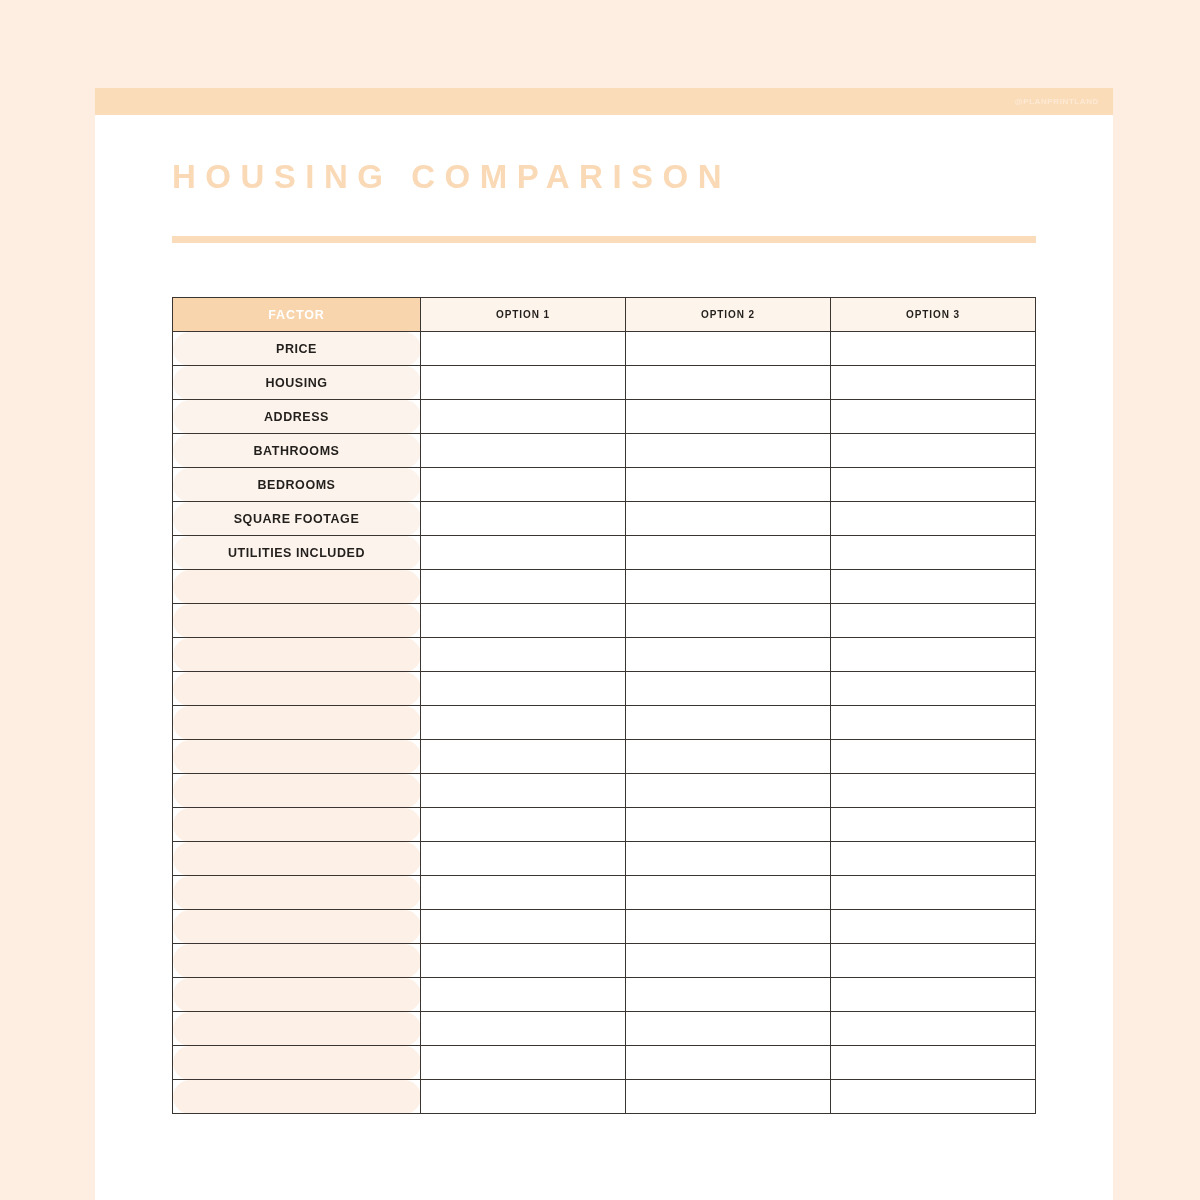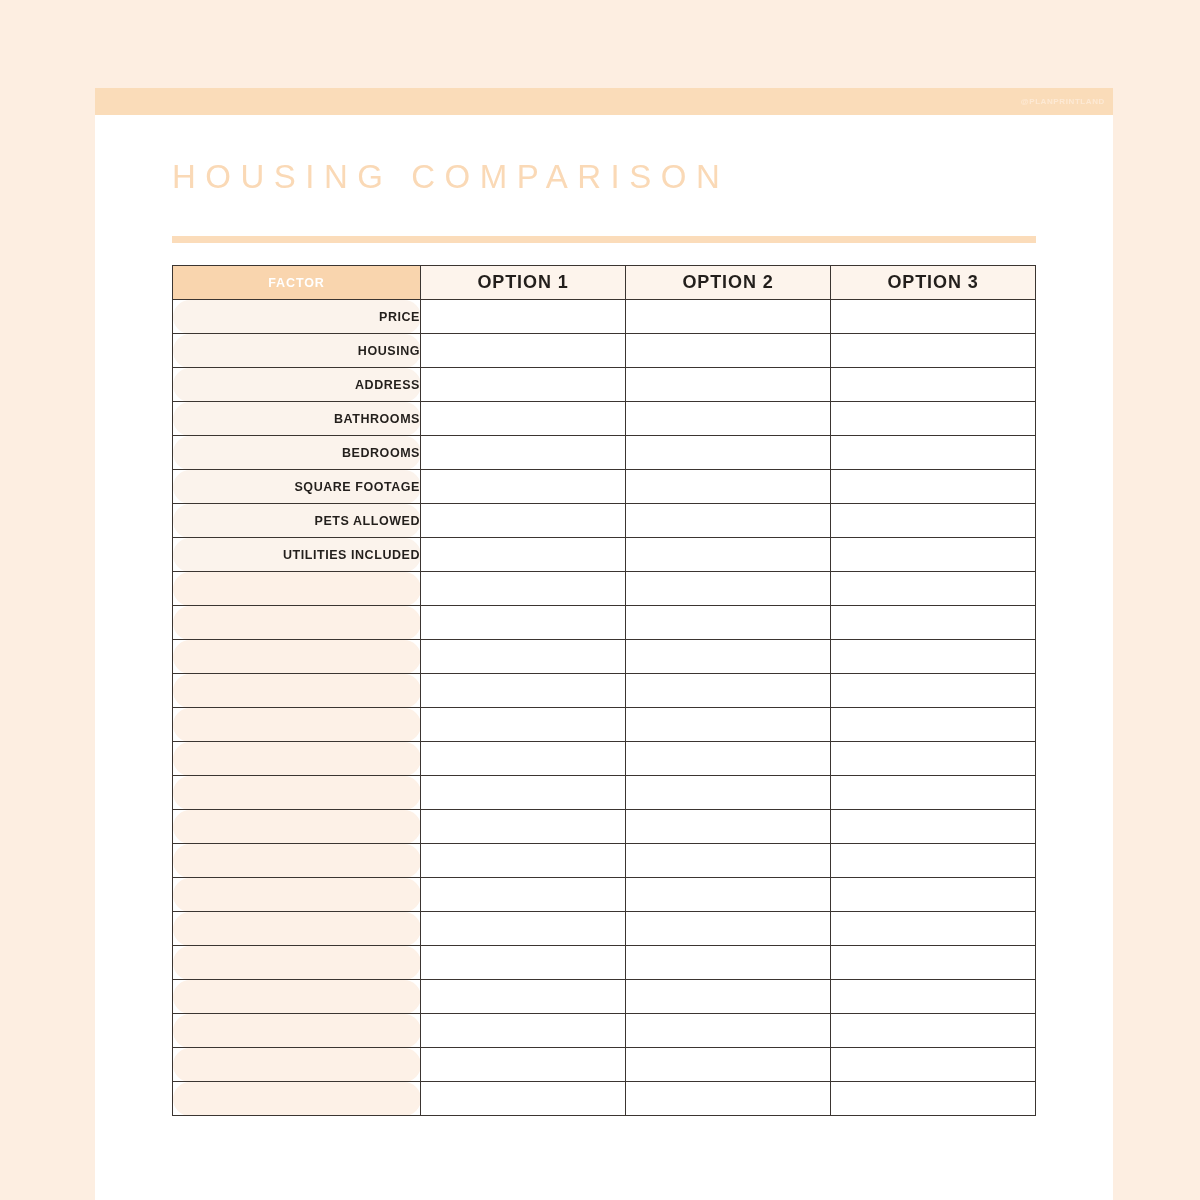--- a/index.html
+++ b/index.html
@@ -46,31 +46,31 @@
     background: #fadcb9;
     display: flex;
     align-items: center;
     justify-content: flex-end;
   }
   .watermark {
     font-size: 8px;
     letter-spacing: 0.6px;
     font-weight: 700;
     color: #fde9d4;
-    margin-right: 8px;
+    margin-right: 14px;
     white-space: nowrap;
   }
 
   
   .title {
     position: absolute;
     left: 77px;
     top: 160px;
     font-size: 33px;
-    font-weight: 400;
+    font-weight: 700;
     letter-spacing: 9.5px;
     color: #fad9b6;
     white-space: nowrap;
     line-height: 1;
   }
 
   
   .divider {
     position: absolute;
     left: 77px;
@@ -84,20 +84,21 @@
   .table-wrap {
     position: absolute;
     left: 77px;
     top: 265px;
     width: 863px;
   }
   table.compare {
     border-collapse: collapse;
     width: 100%;
     table-layout: fixed;
+    margin-top: 32px;
   }
   table.compare col.c-factor  { width: 248px; }
   table.compare col.c-opt     { width: 205px; }
 
   table.compare th,
   table.compare td {
     border: 1.6px solid #3b3531;
     padding: 0;
     height: 34px;
     box-sizing: border-box;
@@ -108,34 +109,34 @@
     color: #ffffff;
     font-size: 12.5px;
     font-weight: 700;
     letter-spacing: 0.9px;
     text-align: center;
     height: 31px;
   }
   th.option-head {
     background: #fdf4ec;
     color: #231f1c;
-    font-size: 18px;
+    font-size: 10px;
     font-weight: 700;
     letter-spacing: 0.9px;
     text-align: center;
     height: 31px;
   }
 
   td.factor-cell {
     background: #fbf3ec;
     color: #231f1c;
     font-size: 12.5px;
     font-weight: 700;
     letter-spacing: 0.55px;
-    text-align: right;
+    text-align: center;
     padding-left: 9px;
     height: 36.5px;
     border-radius: 17px;
   }
   td.factor-cell.blank {
     background: #fdf1e7;
   }
   td.value-cell {
     background: #ffffff;
     height: 36.5px;
@@ -203,26 +204,20 @@
             <td class="value-cell"></td>
             <td class="value-cell"></td>
           </tr>
           <tr>
             <td class="factor-cell">SQUARE FOOTAGE</td>
             <td class="value-cell"></td>
             <td class="value-cell"></td>
             <td class="value-cell"></td>
           </tr>
           <tr>
-            <td class="factor-cell">PETS ALLOWED</td>
-            <td class="value-cell"></td>
-            <td class="value-cell"></td>
-            <td class="value-cell"></td>
-          </tr>
-          <tr>
             <td class="factor-cell">UTILITIES INCLUDED</td>
             <td class="value-cell"></td>
             <td class="value-cell"></td>
             <td class="value-cell"></td>
           </tr>
           <tr>
             <td class="factor-cell blank"></td>
             <td class="value-cell"></td>
             <td class="value-cell"></td>
             <td class="value-cell"></td>

